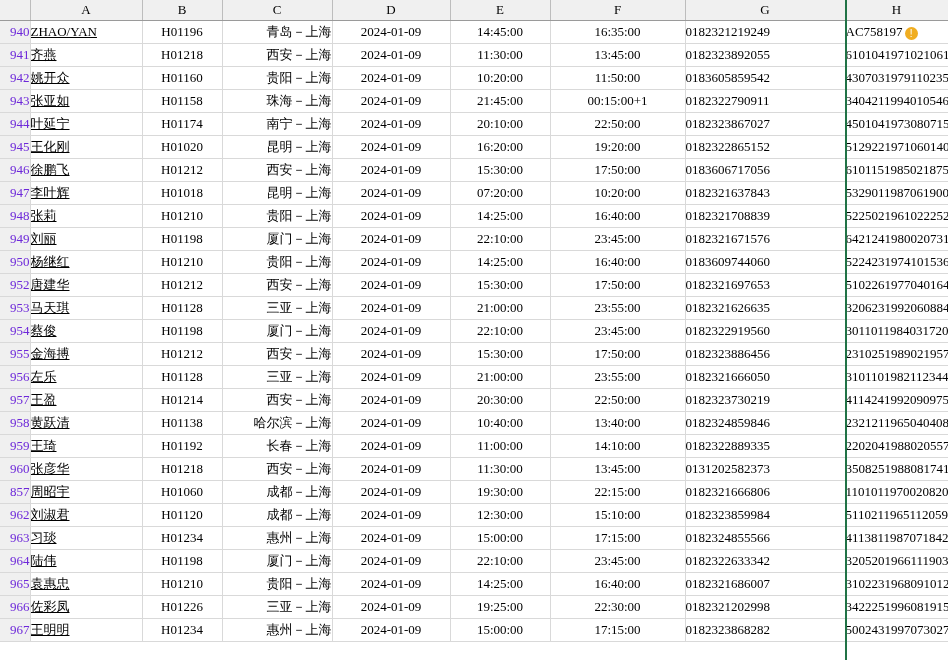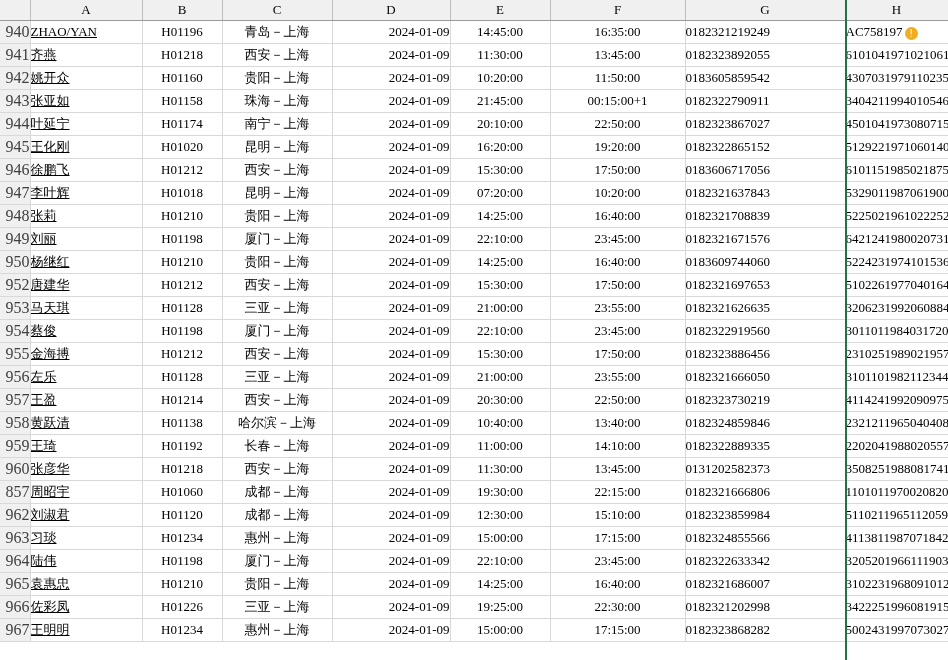--- a/index.html
+++ b/index.html
@@ -46,30 +46,30 @@
   th.corner{
     background:#f0f0f0;
     border-right:1px solid #9a9a9a;
   }
   
   td.rownum{
     background:#f0f0f0;
     text-align:right;
     padding-right:3px;
     font-family:"Liberation Serif", serif;
-    font-size:16px;
-    color:#404040;
+    font-size:13px;
+    color:#6d28d9;
     border-right:1px solid #9a9a9a;
     border-bottom:1px solid #c6c6c6;
     font-weight:bold;
   }
   td.c-name{ padding-left:3px; text-align:left;text-decoration:underline;}
   td.c-id{ padding-left:6px; text-align:center;}
-  td.c-route{ padding-left:8px; text-align:center;}
-  td.c-date{ padding-left:6px; text-align:right;}
+  td.c-route{ padding-left:8px; text-align:right;}
+  td.c-date{ padding-left:6px; text-align:center;}
   td.c-time{ padding-left:6px; text-align:center;}
   td.c-num1{ padding-left:4px; text-align:left;border-radius:10px;}
   td.c-num2{ padding-left:4px; text-align:left;}
   td.c-last{ padding-left:4px; text-align:left; color:#15616d;}
 
   
   col.w-rn{width:30px;}
   col.w-a{width:112px;}
   col.w-b{width:80px;}
   col.w-c{width:110px;}

